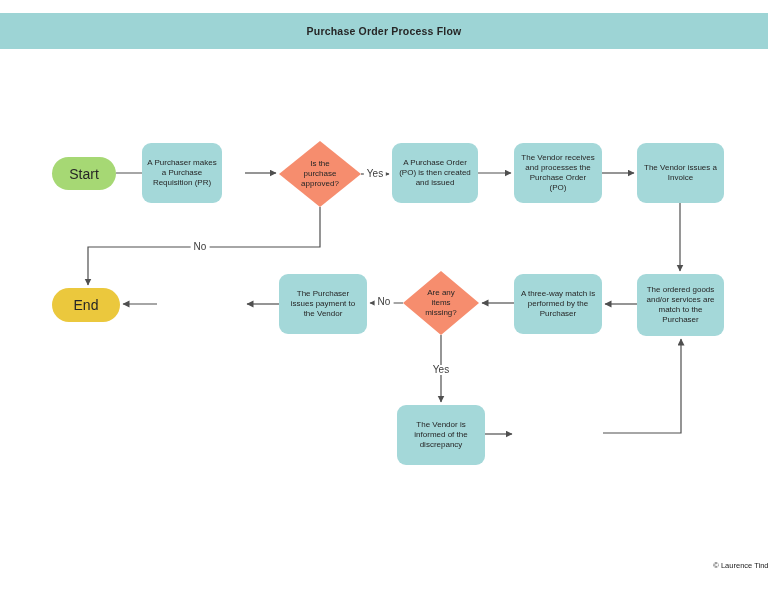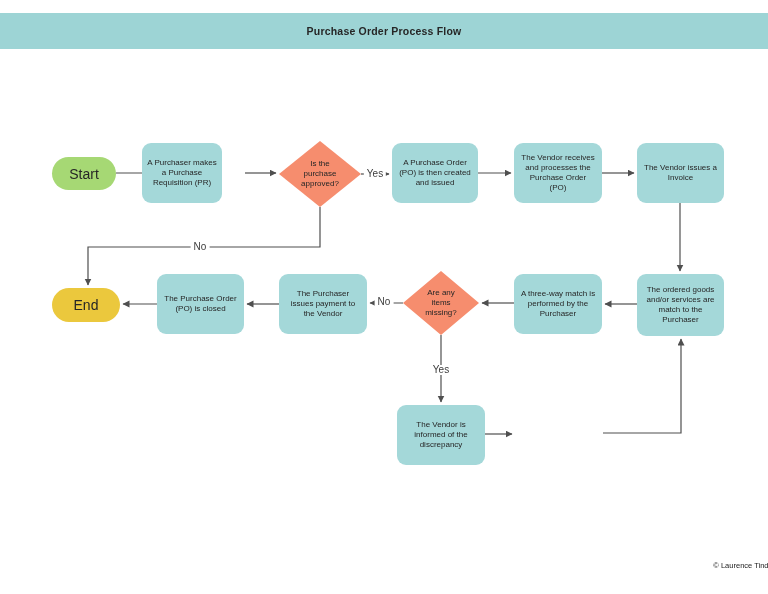--- a/index.html
+++ b/index.html
@@ -96,22 +96,20 @@
 performed by the
 Purchaser</div>
 
   <div class="node decision" style="left:403px; top:271px; width:76px; height:64px;">Are any items
 missing?</div>
 
   <div class="node process" style="left:279px; top:274px; width:88px; height:60px;">The Purchaser
 issues payment to
 the Vendor</div>
 
-  <div class="node process" style="left:157px; top:274px; width:87px; height:60px;">The Purchase Order
-(PO) is closed</div>
 
   <div class="node terminator yellow" style="left:52px; top:288px; width:68px; height:34px;">End</div>
 
   <div class="node process" style="left:397px; top:405px; width:88px; height:60px;">The Vendor is
 informed of the
 discrepancy</div>
 
 
   <span class="edge-label" style="left:375px; top:174px;">Yes</span>
   <span class="edge-label" style="left:200px; top:247px;">No</span>

